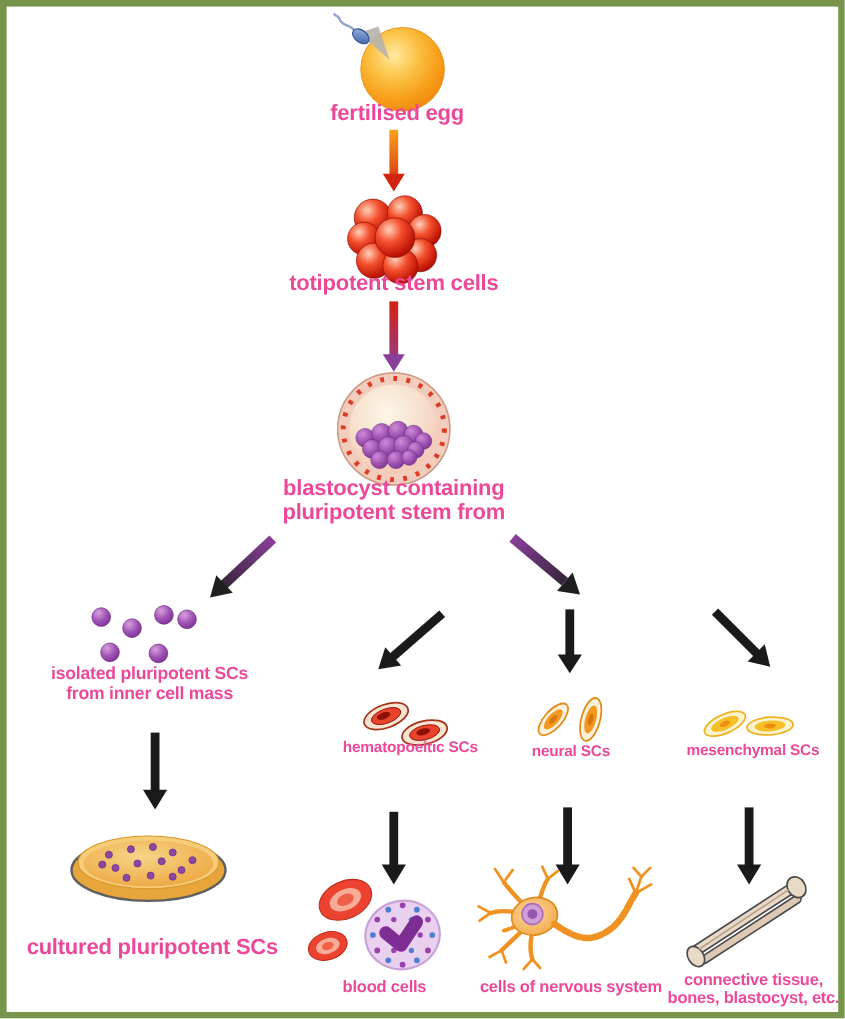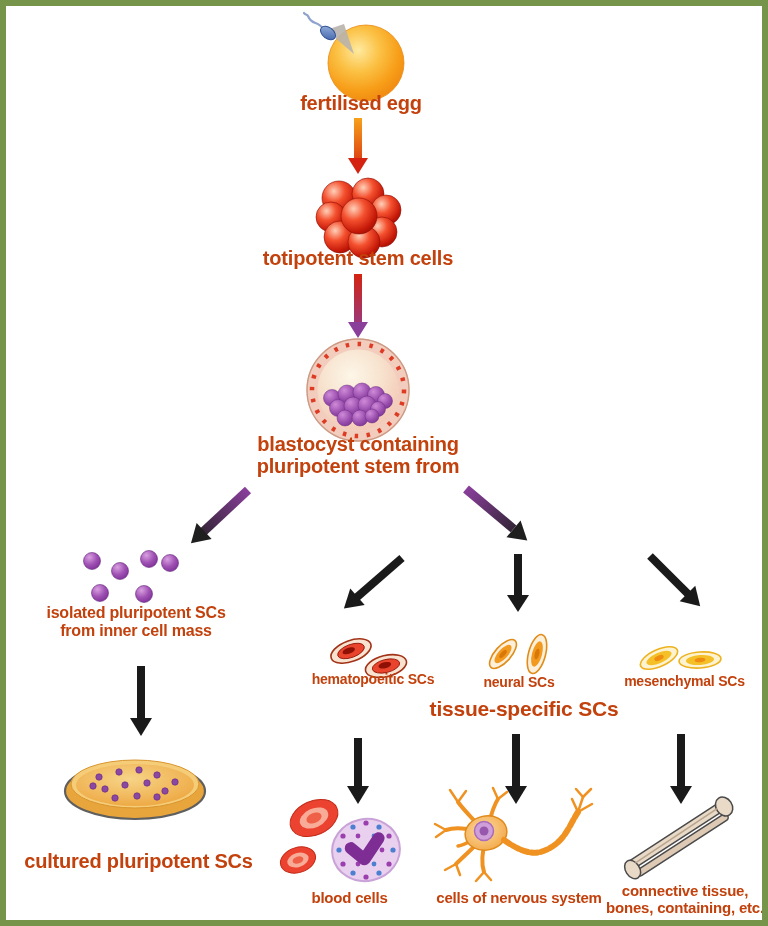--- a/index.html
+++ b/index.html
@@ -8,21 +8,21 @@
     width:768px;height:926px;
     box-sizing:border-box;
     background:#ffffff;
     border:6px solid #76954a;
     overflow:hidden;
     font-family:"Liberation Sans","DejaVu Sans",sans-serif;
   }
   .lbl{
     position:absolute;
     text-align:center;
-    color:#c2410c;
+    color:#ec4899;
     font-weight:600;
     letter-spacing:-0.2px;
     line-height:1.1;
   }
   .lbl span{display:block;}
   .fs20{font-size:20px;}
   .fs19{font-size:16px;}
   .fs21{font-size:21px;}
   .fs15{font-size:15px;font-weight:600;}
   .fs14{font-size:14px;font-weight:600;}
@@ -272,21 +272,20 @@
       <ellipse cx="25" cy="19" rx="5" ry="2.4" fill="#ef8d10"></ellipse>
     </g>
     <g transform="rotate(-4 66 21)">
       <ellipse cx="66" cy="21" rx="21" ry="8" fill="#fdf3d0" stroke="#edb21f" stroke-width="1.6"></ellipse>
       <ellipse cx="66" cy="21" rx="14" ry="5" fill="#f5c027"></ellipse>
       <ellipse cx="66" cy="21" rx="5.5" ry="2.3" fill="#ef8d10"></ellipse>
     </g>
   </svg>
   <div class="lbl fs14" style="left:606px;top:668px;width:145px;">mesenchymal SCs</div>
 
-  <div class="lbl fs21" style="left:398px;top:691px;width:240px;">tissue-specific SCs</div>
 
   <svg class="ill" style="left:270px;top:788px;" width="138" height="100" viewBox="0 0 138 100">
     <g transform="rotate(-24 38 24)">
       <ellipse cx="38" cy="24" rx="25" ry="17" fill="#ec4230" stroke="#c22a18" stroke-width="1"></ellipse>
       <ellipse cx="38" cy="24" rx="15" ry="9.5" fill="#f8ab97"></ellipse>
       <ellipse cx="38" cy="24" rx="8" ry="5" fill="#ef6048"></ellipse>
     </g>
     <g transform="rotate(-18 22 66)">
       <ellipse cx="22" cy="66" rx="18" ry="12.5" fill="#ec4230" stroke="#c22a18" stroke-width="1"></ellipse>
       <ellipse cx="22" cy="66" rx="11" ry="7" fill="#f8ab97"></ellipse>
@@ -357,16 +356,16 @@
     <g transform="rotate(-33 67 45)">
       <rect x="12" y="38" width="113" height="9" rx="4.5" fill="#e9d9c7" stroke="#4a4a4a" stroke-width="1.5"></rect>
       <rect x="15" y="50" width="108" height="7" rx="3.5" fill="#ddc9b4" stroke="#4a4a4a" stroke-width="1.5"></rect>
       <ellipse cx="14" cy="47" rx="7" ry="10" fill="#e9d9c7" stroke="#4a4a4a" stroke-width="1.5"></ellipse>
       <ellipse cx="125" cy="44" rx="8" ry="10" fill="#e9d9c7" stroke="#4a4a4a" stroke-width="1.5"></ellipse>
       <path d="M20,43 L118,42" stroke="#b8a58e" stroke-width="1.5" fill="none"></path>
     </g>
   </svg>
   <div class="lbl fs15" style="left:600px;top:877px;width:158px;">
     <span>connective tissue,</span>
-    <span>bones, containing, etc.</span>
+    <span>bones, blastocyst, etc.</span>
   </div>
 
 </div>
 
 </body></html>

